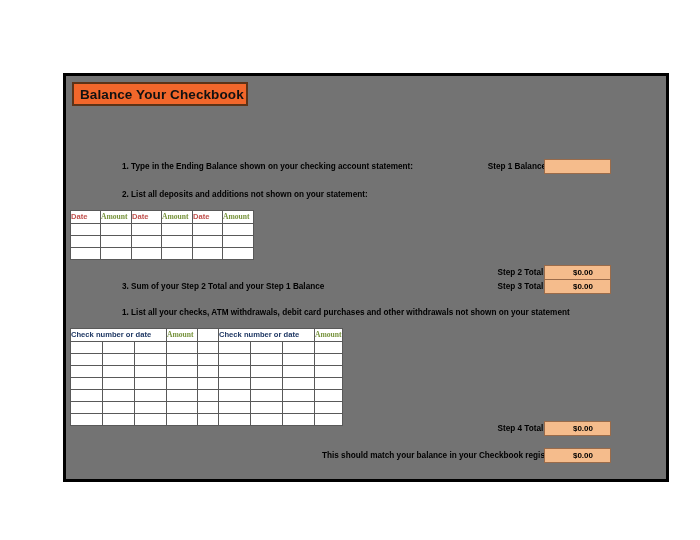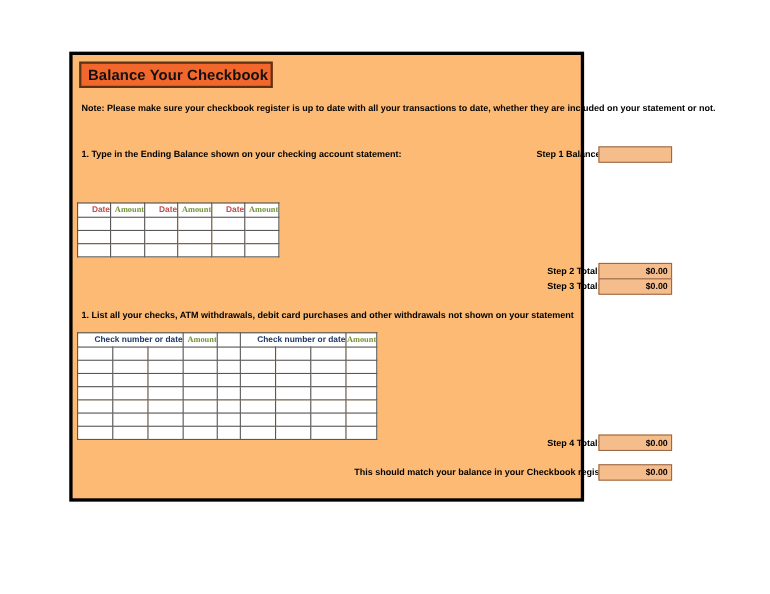--- a/index.html
+++ b/index.html
@@ -12,25 +12,25 @@
     height: 540px;
     font-family: "Liberation Sans", sans-serif;
     overflow: hidden;
     position: relative;
   }
 
   
   #worksheet {
     position: absolute;
     left: 63px;
-    top: 47px;
-    width: 468px;
+    top: 73px;
+    width: 606px;
     height: 409px;
     border: 3px solid #000000;
-    background: #fdba74;
+    background: #737373;
     box-sizing: border-box;
   }
 
   
   #title-banner {
     position: absolute;
     left: 6px;
     top: 6px;
     width: 176px;
     height: 24px;
@@ -56,41 +56,42 @@
     color: #000000;
     font-weight: bold;
     white-space: nowrap;
   }
   .step-line {
     position: absolute;
     font-size: 8.2px;
     color: #000000;
     font-weight: bold;
     white-space: nowrap;
+    margin-left: 48px;
   }
 
   
   .value-label {
     position: absolute;
     font-size: 8.2px;
     font-weight: bold;
     color: #000000;
     white-space: nowrap;
     text-align: right;
   }
   .value-box {
     position: absolute;
     background: #F5BC8C;
     border: 1px solid #9a6b4a;
     box-sizing: border-box;
     font-size: 8px;
     font-weight: bold;
     color: #000000;
     text-align: right;
-    padding-right: 3px;
+    padding-right: 17px;
     line-height: 13px;
     height: 15px;
   }
   .value-box.empty { color: transparent; }
 
   
   table.grid {
     position: absolute;
     border-collapse: collapse;
     table-layout: fixed;
@@ -98,21 +99,21 @@
   table.grid td, table.grid th {
     border: 1px solid #595959;
     padding: 0;
     margin: 0;
     background: #ffffff;
     height: 11px;
   }
   table.grid th {
     font-size: 7.6px;
     font-weight: bold;
-    text-align: right;
+    text-align: left;
     height: 12px;
     line-height: 12px;
     white-space: nowrap;
   }
   
   th.h-date   { color: #C0504D; }
   th.h-amount { color: #77933C; font-family: Liberation Serif, serif; }
   
   th.h-check  { color: #1F3864; }
 
@@ -129,26 +130,26 @@
 </style>
 </head>
 <body>
 
 <div id="worksheet">
 
   <div id="title-banner">
     <span class="title-text">Balance Your Checkbook</span>
   </div>
 
-  <div class="note-line" style="left:8px; top:44px;">Note: Please make sure your checkbook register is up to date with all your transactions to date, whether they are included on your statement or not.</div>
 
   <div class="step-line" style="left:8px; top:86px;">1. Type in the Ending Balance shown on your checking account statement:</div>
   <div class="value-label" style="left:410px; top:86px; width:70px;">Step 1  Balance</div>
   <div class="value-box empty" style="left:478px; top:83px; width:67px;"></div>
 
+  <div class="step-line" style="left:8px; top:114px;">2. List all deposits and additions not shown on your statement:</div>
 
   <table class="grid" id="step2-table" style="left:4px; top:134px; width:182px;">
     <colgroup>
       <col style="width:30px">
         <col style="width:31px">
       <col style="width:30px">
         <col style="width:31px">
       <col style="width:30px">
         <col style="width:31px">
     </colgroup>
@@ -186,20 +187,21 @@
           <td class="fill"></td>
           <td></td>
           <td class="fill"></td>
         </tr>
       </tbody>
   </table>
 
   <div class="value-label" style="left:400px; top:192px; width:80px;">Step 2  Total:</div>
   <div class="value-box" style="left:478px; top:189px; width:67px;">$0.00</div>
 
+  <div class="step-line" style="left:8px; top:206px;">3. Sum of your Step 2 Total and your Step 1 Balance</div>
   <div class="value-label" style="left:400px; top:206px; width:80px;">Step 3  Total:</div>
   <div class="value-box" style="left:478px; top:203px; width:67px;">$0.00</div>
 
   <div class="step-line" style="left:8px; top:232px;">1. List all your checks, ATM withdrawals, debit card purchases and other withdrawals not shown on your statement</div>
 
   <table class="grid" id="step4-table" style="left:4px; top:252px; width:272px;">
     <colgroup>
       <col style="width:32px">
         <col style="width:32px">
         <col style="width:32px">

